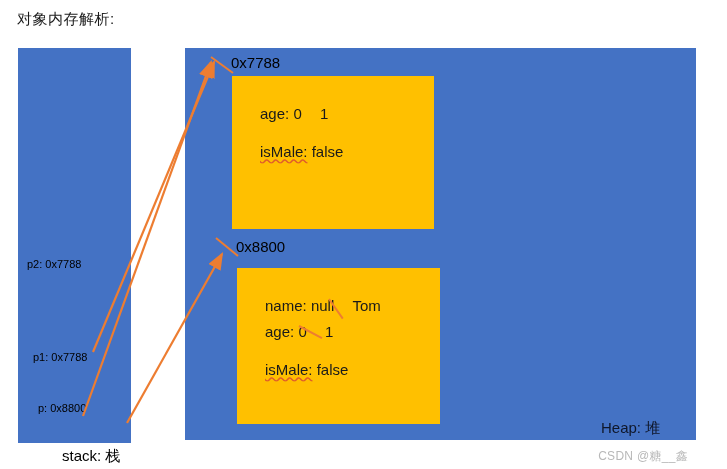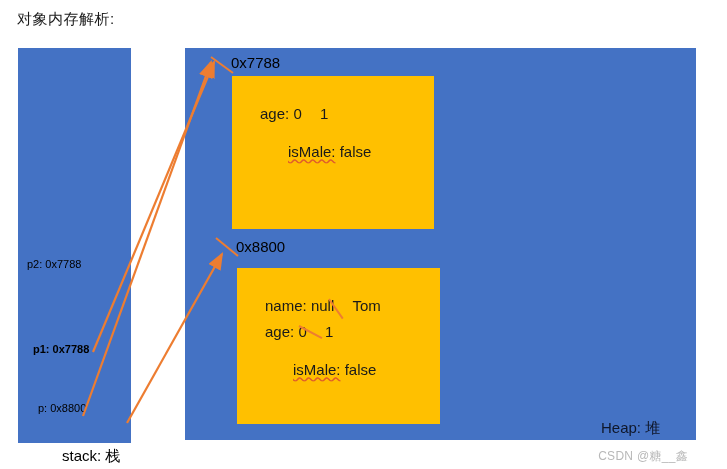--- a/index.html
+++ b/index.html
@@ -52,21 +52,21 @@
   .stack-slot {
     position: absolute;
     font-size: 11px;
     color: #000000;
     white-space: nowrap;
   }
   .stack-slot .slot-name { }
   .stack-slot .slot-value { }
 
   #stack-slot-p2 { left: 27px; top: 258px; }
-  #stack-slot-p1 { left: 33px; top: 343px; font-weight: bold; }
+  #stack-slot-p1 { left: 33px; top: 351px; }
   #stack-slot-p  { left: 38px; top: 402px; }
 
   .region-caption {
     position: absolute;
     font-size: 15px;
     color: #000000;
     white-space: nowrap;
   }
   #stack-caption { left: 18px; top: 447px; margin-left: 44px; }
   #heap-caption  { left: 601px; top: 419px; color: #0f172a; }
@@ -97,21 +97,20 @@
     color: #1a1a1a;
     line-height: 26px;
     white-space: nowrap;
   }
   .field-row { position: relative; height: 26px; }
   .field-row.spaced { margin-top: 12px; }
   .field-key { }
   .field-key.squiggly {
     text-decoration: underline wavy #e05c2a;
     text-decoration-skip-ink: none;
-    margin-left: 28px;
   }
   .field-val { }
   .field-val.struck {
     position: relative;
   }
   .field-val2 { margin-left: 14px; }
 
   
   .strike-mark {
     position: absolute;

